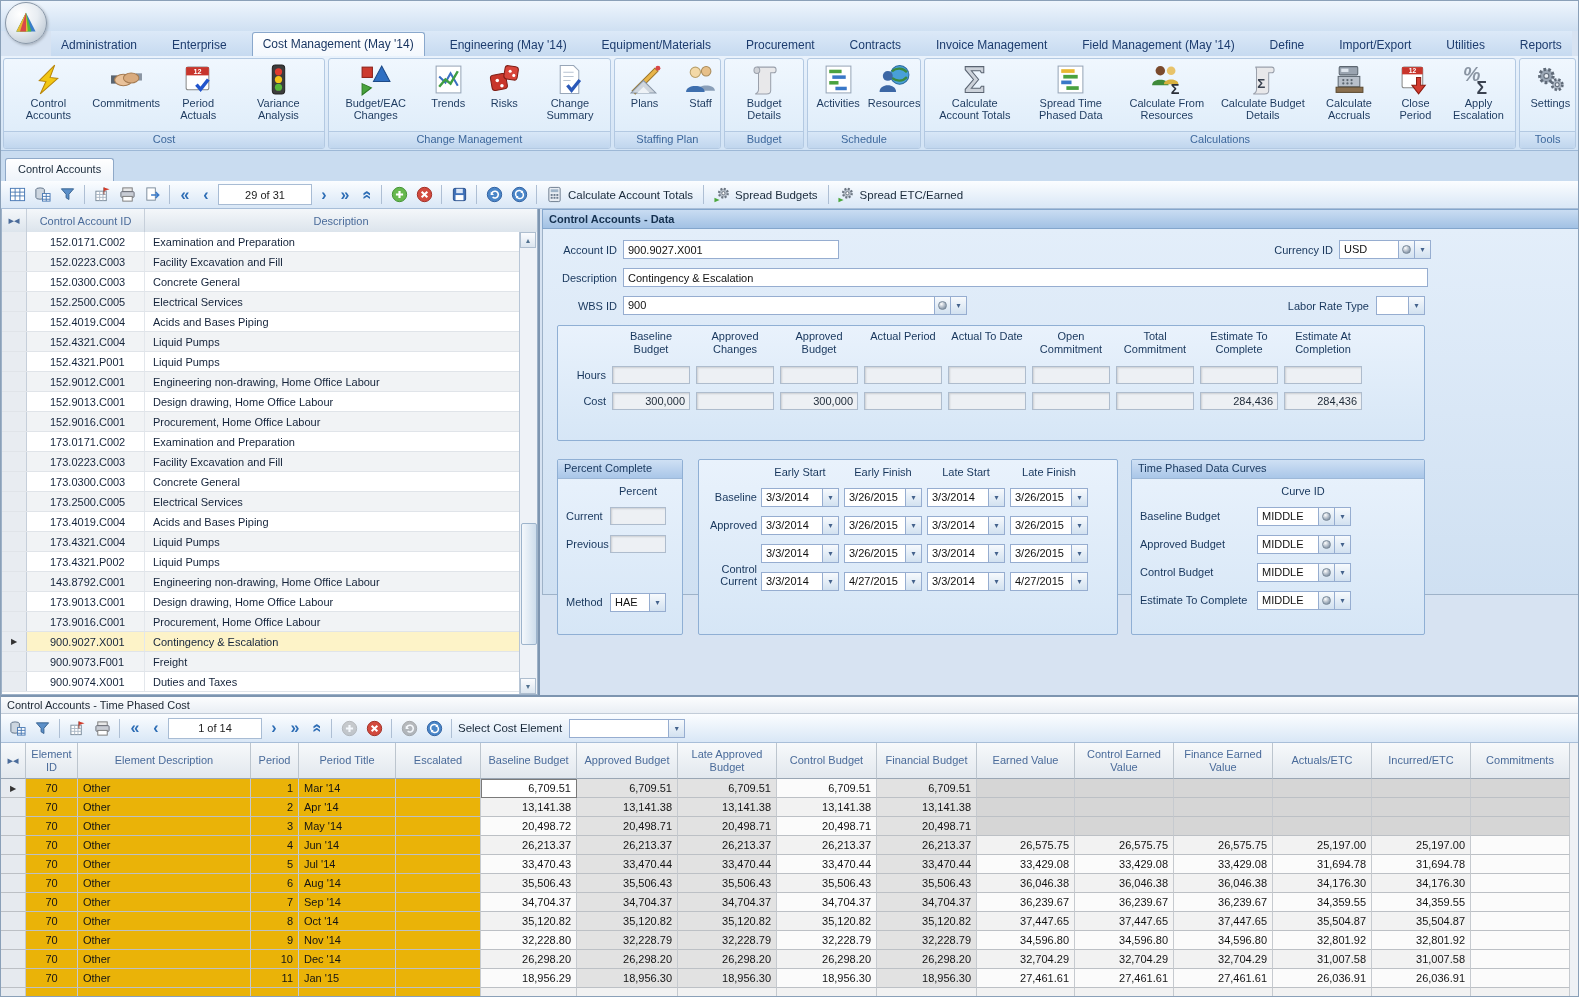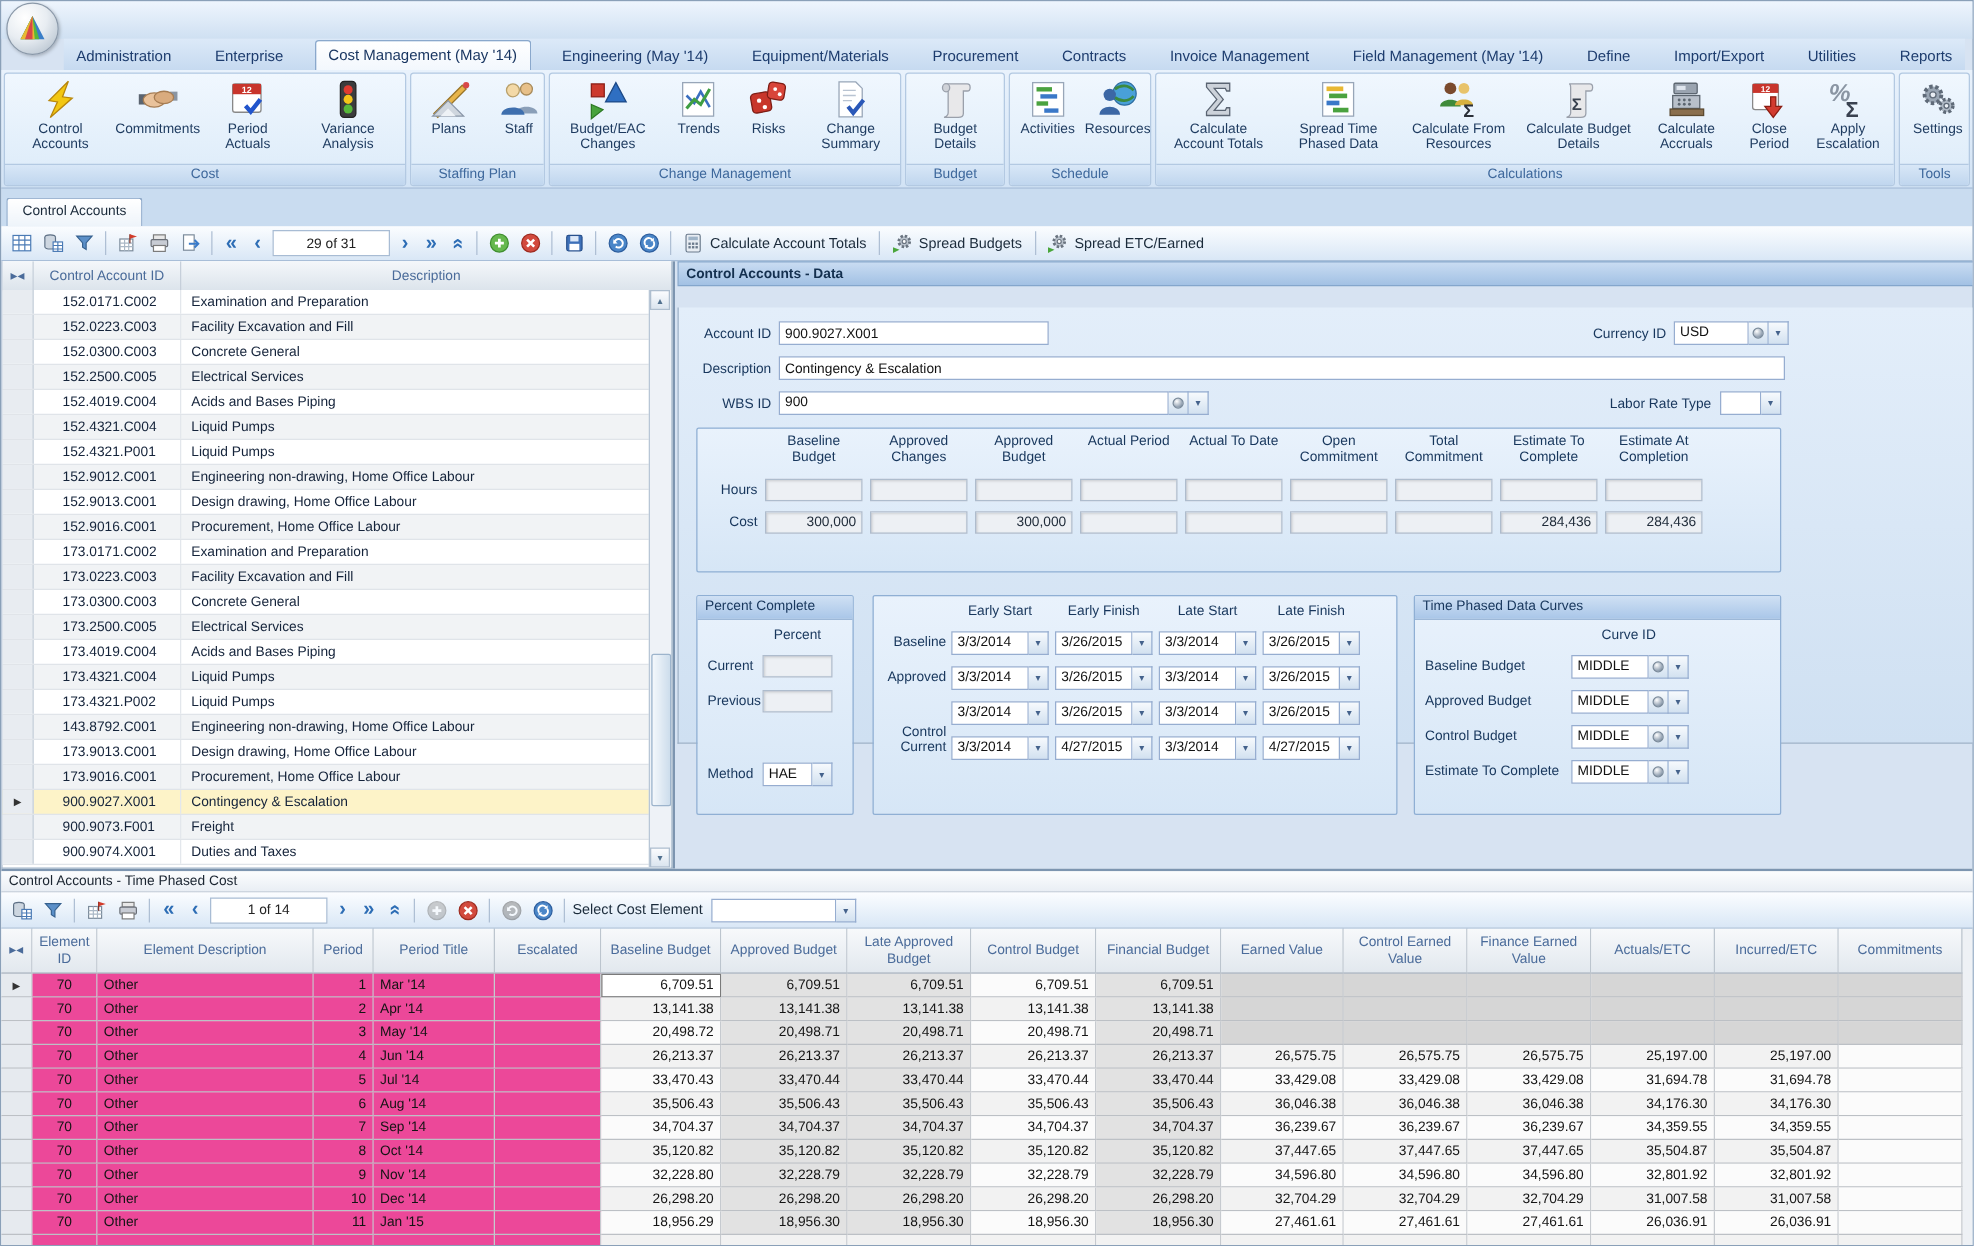--- a/index.html
+++ b/index.html
@@ -70,21 +70,21 @@
   .nav-marker{width:25px;background:#e8ecf1;border-right:1px solid #c6cfda;display:flex;align-items:center;
               justify-content:center;color:#333;font-size:8px;flex:none;box-sizing:border-box;}
   .nav-id{width:118px;padding-left:23px;display:flex;align-items:center;border-right:1px solid #e3e7ec;box-sizing:border-box;color:#14233a;}
   .nav-desc{flex:1;padding-left:8px;padding-right:22px;display:flex;align-items:center;color:#14233a;box-sizing:border-box;}
   .nav-scroll{position:absolute;top:23px;right:0;bottom:0;width:17px;background:#eef2f7;border-left:1px solid #b8c6d6;}
   .sc-arrow{position:absolute;left:0;width:16px;height:16px;display:flex;align-items:center;justify-content:center;
             color:#51718f;font-size:8px;background:linear-gradient(#fbfcfe,#dbe5ef);border:1px solid #aebecf;box-sizing:border-box;}
   .sc-thumb{position:absolute;left:1px;width:14px;background:linear-gradient(90deg,#f4f8fc,#cdddec);
             border:1px solid #9db4cc;border-radius:2px;}
 
-  .data-panel{position:absolute;top:208px;left:541px;width:1038px;height:386px;display:flex;flex-direction:column;gap:17px;}
+  .data-panel{position:absolute;top:208px;left:541px;width:1038px;height:386px;display:flex;flex-direction:column;}
   .data-body{flex:1;position:relative;background:linear-gradient(#e3eefa,#cfe0f2);
              border:1px solid #9eb2c8;border-top:none;box-sizing:border-box;}
   .flabel{position:absolute;color:#17365c;text-align:right;height:19px;line-height:19px;}
   .tinput{position:absolute;height:19px;box-sizing:border-box;border:1px solid #96add0;background:#fff;
           font-family:"Liberation Sans",sans-serif;font-size:11px;color:#111;padding:0 4px;}
   .combo{position:absolute;display:flex;height:19px;box-sizing:border-box;}
   .ctext{background:#fff;border:1px solid #96add0;padding:0 4px;line-height:17px;box-sizing:border-box;color:#111;overflow:hidden;}
   .cbtn{width:16px;border:1px solid #96add0;border-left:none;background:linear-gradient(#f7fafd,#d2e1f0);
         display:flex;align-items:center;justify-content:center;box-sizing:border-box;}
   .carr{color:#44628c;font-size:8px;}
@@ -107,21 +107,21 @@
             display:flex;align-items:center;padding:0 6px;color:#1a2430;}
   #bottom-toolbar{height:29px;flex:none;}
   .bt-head{display:flex;height:36px;flex:none;}
   .bh{display:flex;align-items:center;justify-content:center;text-align:center;color:#4a6b9a;
       background:linear-gradient(#f7f9fb,#e2e8ee);border-right:1px solid #bcc5ce;border-bottom:1px solid #9aa6b4;
       box-sizing:border-box;padding:1px 2px;line-height:1.15;flex:none;}
   .bt-row{display:flex;height:19px;flex:none;}
   .bc{display:flex;align-items:center;border-right:1px solid #c6cacf;border-bottom:1px solid #bcc0c5;
       box-sizing:border-box;padding:0 5px;flex:none;color:#141414;}
   .bmk{background:#e6eaef;justify-content:center;color:#333;font-size:8px;padding:0;}
-  .cid{background:#ec4899;text-align:center;}
+  .cid{background:#eab308;text-align:center;}
   .vplain{background:#fbfbfb;justify-content:flex-end;}
   .bt-row:nth-child(even) .vplain{background:#f2f2f2;}
   .vshade{background:#e2e2e2;justify-content:flex-end;}
   .vempty{background:#d6d6d6;}
   .vblank{background:#fbfbfb;}
   .cfoc{outline:1px solid #7a7a7a;outline-offset:-1px;background:#ffffff;}
 </style>
 </head>
 <body>
 
@@ -189,43 +189,20 @@
               </svg></span>
             <span class="rlabel">Variance Analysis</span>
           </div>
         </div>
         <div class="ribbon-caption">Cost</div>
       </div>
       <div class="ribbon-group">
         <div class="ribbon-items">
           <div class="ribbon-item">
             <span class="ric"><svg viewBox="0 0 32 32">
-                <path d="M4 27 L26 5 29 8 7 30 z" fill="#e8b54a" stroke="#9a7427"></path>
-                <circle cx="29" cy="5" r="2.4" fill="#d84848"></circle>
-                <path d="M3 29 L15 17 27 29 z" fill="#cfd6de" stroke="#8a97a8"></path>
-                <path d="M9 29 L15 23 21 29 z" fill="#eef2f6"></path>
-              </svg></span>
-            <span class="rlabel">Plans</span>
-          </div>
-          <div class="ribbon-item">
-            <span class="ric"><svg viewBox="0 0 32 32">
-                <circle cx="21.5" cy="8" r="4.6" fill="#e7c089" stroke="#a98b5a"></circle>
-                <path d="M13 27 c0-7 17-7 17 0 z" fill="#8a9fb8"></path>
-                <circle cx="11" cy="9" r="5" fill="#f3d9a7" stroke="#b9a06a"></circle>
-                <path d="M2 28 c0-7.6 18-7.6 18 0 z" fill="#3e6fae"></path>
-              </svg></span>
-            <span class="rlabel">Staff</span>
-          </div>
-        </div>
-        <div class="ribbon-caption">Staffing Plan</div>
-      </div>
-      <div class="ribbon-group">
-        <div class="ribbon-items">
-          <div class="ribbon-item">
-            <span class="ric"><svg viewBox="0 0 32 32">
                 <rect x="3" y="4" width="10" height="10" fill="#cc3a2e" stroke="#8c2018"></rect>
                 <path d="M22 3 l8 15 h-16 z" fill="#2f6fc2" stroke="#1d4a87"></path>
                 <path d="M3 20 l9 4 -9 7 z" fill="#47a33c" stroke="#2d7a24"></path>
               </svg></span>
             <span class="rlabel">Budget/EAC Changes</span>
           </div>
           <div class="ribbon-item">
             <span class="ric"><svg viewBox="0 0 32 32">
                 <rect x="4" y="3" width="24" height="26" fill="#fff" stroke="#98a6b8"></rect>
                 <path d="M7 13 l6 6 5-9 7 12" stroke="#3a6fc0" stroke-width="2" fill="none"></path>
@@ -247,20 +224,43 @@
           <div class="ribbon-item">
             <span class="ric"><svg viewBox="0 0 32 32">
                 <path d="M7 2.5 h13 l5 5 v22 h-18 z" fill="#fff" stroke="#98a6b8"></path>
                 <path d="M10 9h10M10 13h10M10 17h7" stroke="#b9c4d2" fill="none"></path>
                 <path d="M14 21.5 l4 5 8-10" stroke="#2a58b8" stroke-width="3.2" fill="none"></path>
               </svg></span>
             <span class="rlabel">Change Summary</span>
           </div>
         </div>
         <div class="ribbon-caption">Change Management</div>
+      </div>
+      <div class="ribbon-group">
+        <div class="ribbon-items">
+          <div class="ribbon-item">
+            <span class="ric"><svg viewBox="0 0 32 32">
+                <path d="M4 27 L26 5 29 8 7 30 z" fill="#e8b54a" stroke="#9a7427"></path>
+                <circle cx="29" cy="5" r="2.4" fill="#d84848"></circle>
+                <path d="M3 29 L15 17 27 29 z" fill="#cfd6de" stroke="#8a97a8"></path>
+                <path d="M9 29 L15 23 21 29 z" fill="#eef2f6"></path>
+              </svg></span>
+            <span class="rlabel">Plans</span>
+          </div>
+          <div class="ribbon-item">
+            <span class="ric"><svg viewBox="0 0 32 32">
+                <circle cx="21.5" cy="8" r="4.6" fill="#e7c089" stroke="#a98b5a"></circle>
+                <path d="M13 27 c0-7 17-7 17 0 z" fill="#8a9fb8"></path>
+                <circle cx="11" cy="9" r="5" fill="#f3d9a7" stroke="#b9a06a"></circle>
+                <path d="M2 28 c0-7.6 18-7.6 18 0 z" fill="#3e6fae"></path>
+              </svg></span>
+            <span class="rlabel">Staff</span>
+          </div>
+        </div>
+        <div class="ribbon-caption">Staffing Plan</div>
       </div>
       <div class="ribbon-group">
         <div class="ribbon-items">
           <div class="ribbon-item">
             <span class="ric"><svg viewBox="0 0 32 32">
                 <path d="M9 4 h16 c3 0 3 5.5 0 5.5 h-3 V27 c0 2-2 3-4 3 H7 c4-1 3.2-4 3.2-6.5 V7 c0-2-.4-3-1.2-3 z" fill="#e8e8ea" stroke="#9aa0ab"></path>
                 <ellipse cx="8.6" cy="7" rx="2.8" ry="3.2" fill="#cfd2d8" stroke="#9aa0ab"></ellipse>
               </svg></span>
             <span class="rlabel">Budget Details</span>
           </div>

